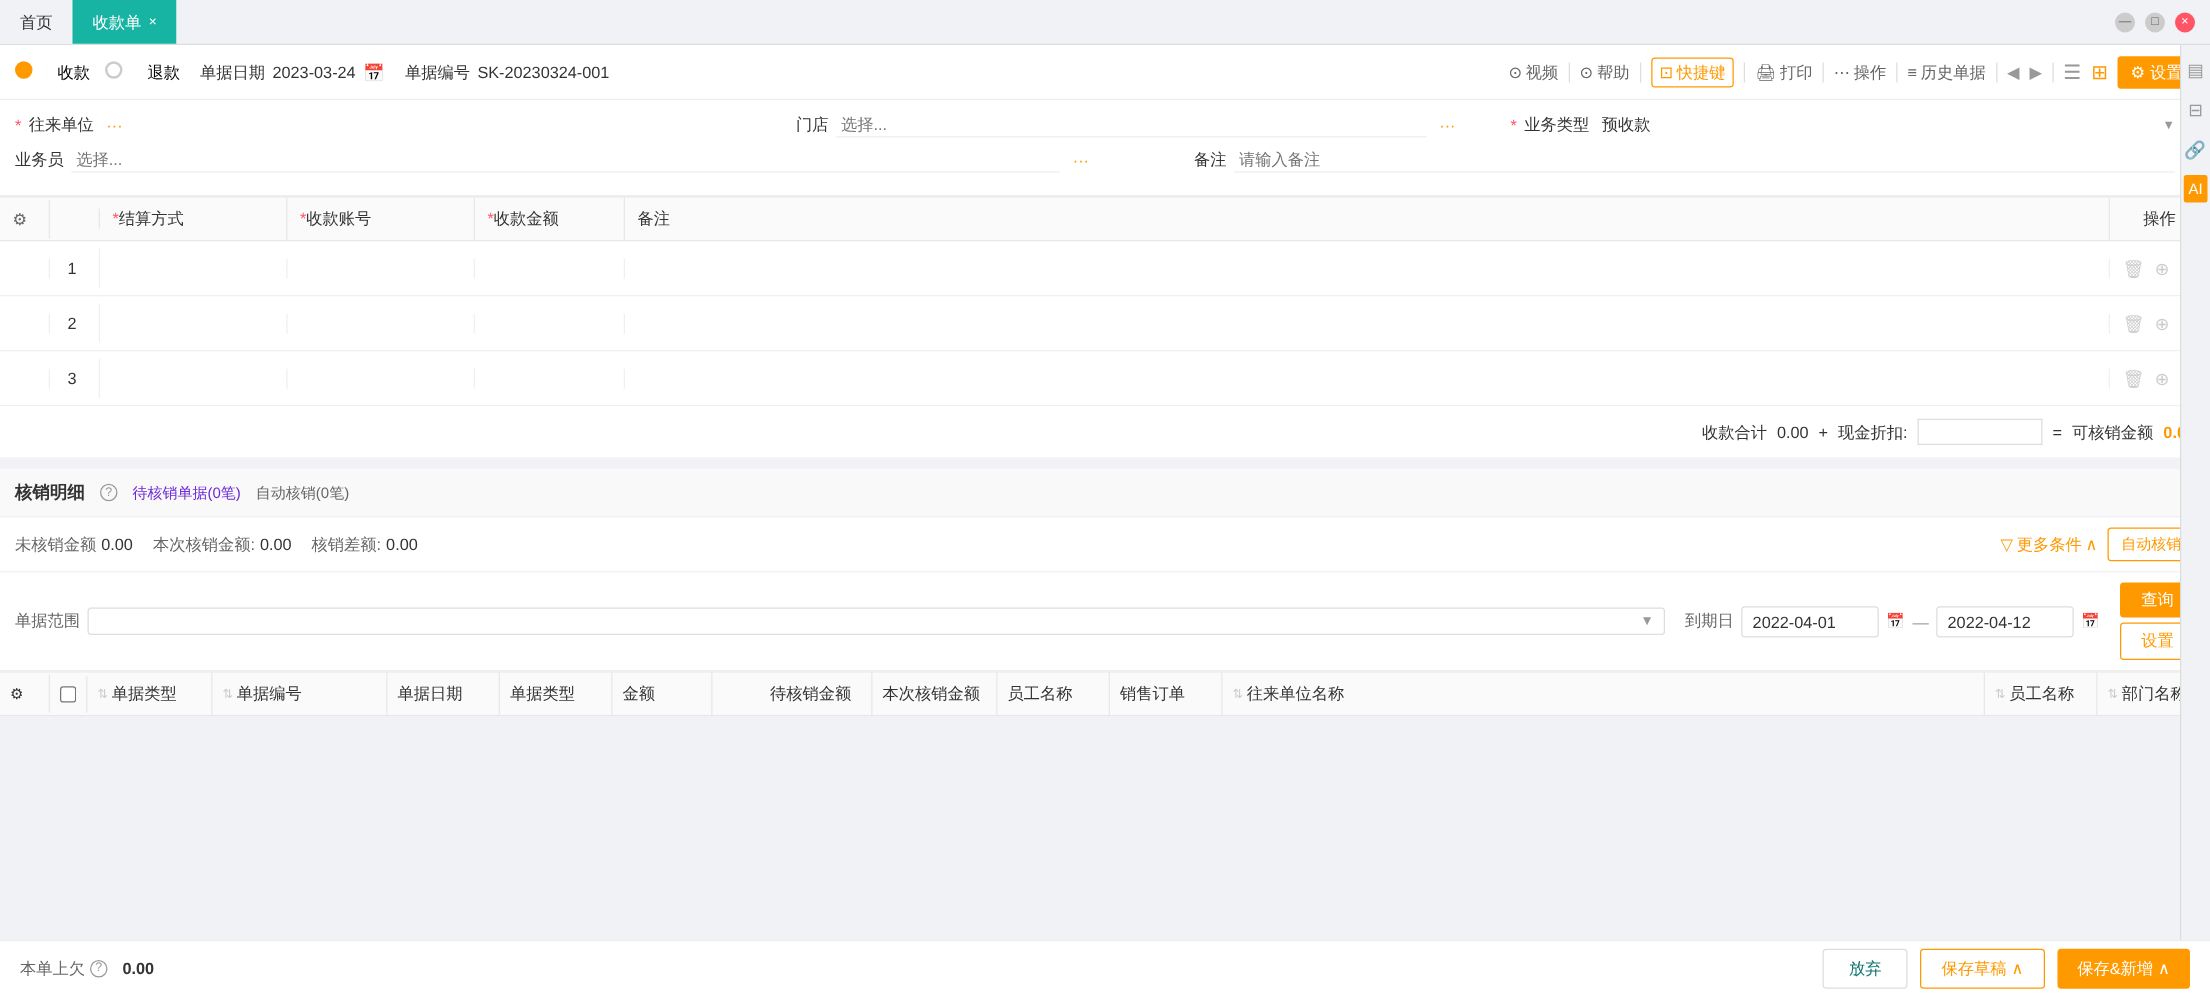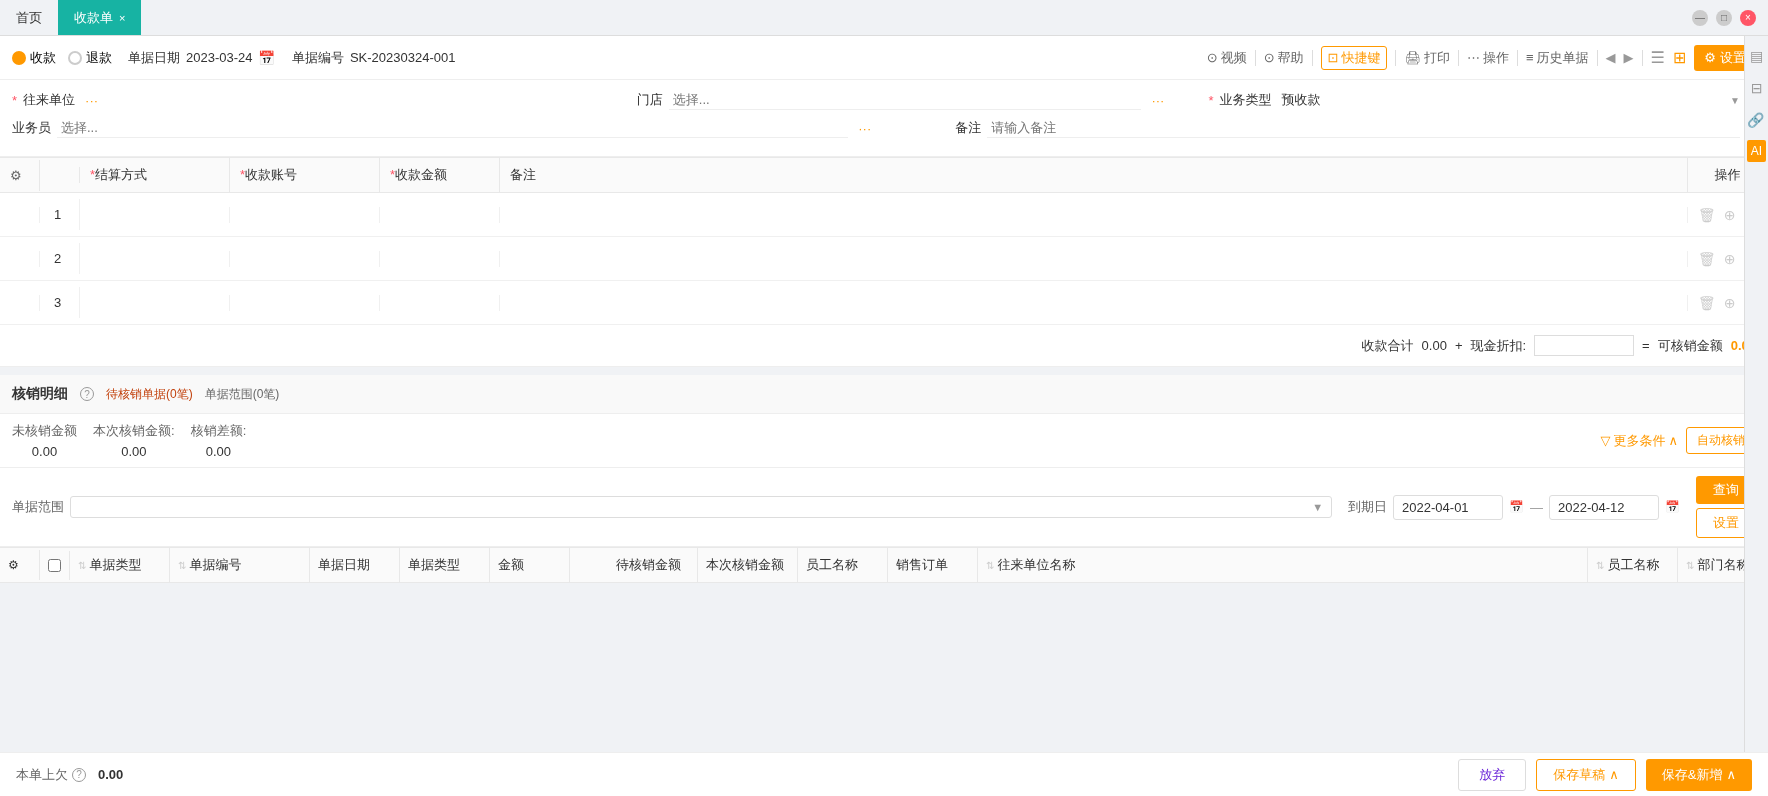--- a/index.html
+++ b/index.html
@@ -24,21 +24,21 @@
     .win-min { background: #ccc; color: #666; }
     .win-max { background: #ccc; color: #666; }
     .win-close { background: #f56; color: #fff; }
 
     
     .top-toolbar {
       background: #fff; padding: 8px 12px; display: flex; align-items: center;
       gap: 16px; border-bottom: 1px solid #eee; min-height: 44px;
     }
     .radio-group { display: flex; align-items: center; gap: 12px; }
-    .radio-item { display: flex; align-items: center; gap: 4px; cursor: pointer; }
+    .radio-item { display: flex; gap: 20px; cursor: pointer; }
     .radio-dot-active { width: 14px; height: 14px; border-radius: 50%; border: 2px solid #f90; background: #f90; }
     .radio-dot { width: 14px; height: 14px; border-radius: 50%; border: 2px solid #ccc; background: #fff; }
     .toolbar-field { display: flex; align-items: center; gap: 6px; }
     .toolbar-label { color: #333; white-space: nowrap; }
     .toolbar-value { color: #333; font-weight: normal; }
     .calendar-icon { color: #f90; cursor: pointer; font-size: 14px; }
     .toolbar-right { margin-left: auto; display: flex; align-items: center; gap: 8px; }
     .toolbar-btn { display: flex; align-items: center; gap: 3px; color: #666; cursor: pointer; font-size: 12px; }
     .toolbar-btn-active { display: flex; align-items: center; gap: 3px; color: #f90; cursor: pointer; font-size: 12px; border: 1px solid #f90; padding: 2px 6px; border-radius: 3px; }
     .divider-v { width: 1px; height: 16px; background: #ddd; }
@@ -68,26 +68,26 @@
     
     .summary-row { background: #fff; padding: 10px 12px; display: flex; align-items: center; justify-content: flex-end; gap: 8px; border-bottom: 1px solid #eee; }
     .summary-label { color: #333; }
     .summary-value { color: #333; }
     .summary-highlight { color: #f90; font-weight: bold; }
     .summary-input { border: 1px solid #ddd; padding: 2px 6px; width: 100px; outline: none; }
 
     
     .section-title { background: #f9f9f9; padding: 10px 12px; display: flex; align-items: center; gap: 12px; border-bottom: 1px solid #eee; border-top: 8px solid #f0f2f5; }
     .section-heading { font-size: 14px; font-weight: bold; color: #333; }
-    .section-tab { color: #c2410c; cursor: pointer; font-size: 12px; display: flex; align-items: center; gap: 3px; }
+    .section-tab { color: #6d28d9; cursor: pointer; font-size: 12px; display: flex; align-items: center; gap: 3px; }
     .section-tab-inactive { color: #666; cursor: pointer; font-size: 12px; }
 
     
     .stats-row { background: #fff; padding: 8px 12px; display: flex; align-items: center; gap: 16px; border-bottom: 1px solid #eee; }
-    .stat-item { display: flex; align-items: center; gap: 4px; flex-direction: column; }
+    .stat-item { display: flex; align-items: center; gap: 4px; }
     .stat-label { color: #666; }
     .stat-value { color: #333; }
     .stats-right { margin-left: auto; display: flex; align-items: center; gap: 8px; }
     .more-btn { color: #f90; cursor: pointer; font-size: 12px; display: flex; align-items: center; gap: 3px; }
     .auto-btn { background: #fff; border: 1px solid #f90; color: #f90; padding: 4px 10px; border-radius: 3px; cursor: pointer; font-size: 12px; }
 
     
     .filter-row { background: #fff; padding: 8px 12px; display: flex; align-items: center; gap: 16px; border-bottom: 1px solid #eee; }
     .filter-field { display: flex; align-items: center; gap: 6px; flex: 1; }
     .filter-select-wrap { display: flex; align-items: center; gap: 4px; border: 1px solid #ddd; padding: 4px 8px; border-radius: 3px; flex: 1; }
@@ -101,21 +101,21 @@
     
     .data-table-wrap { background: #fff; overflow: hidden; }
     .data-table-header { display: flex; align-items: center; background: #fafafa; border-top: 1px solid #e8e8e8; border-bottom: 1px solid #e8e8e8; }
     .dth { padding: 8px 8px; color: #333; font-weight: 500; border-right: 1px solid #e8e8e8; font-size: 12px; white-space: nowrap; display: flex; align-items: center; gap: 3px; }
 
     
     .bottom-bar { position: fixed; bottom: 0; left: 0; right: 0; background: #fff; border-top: 1px solid #eee; padding: 8px 16px; display: flex; align-items: center; gap: 12px; height: 44px; z-index: 100; }
     .bottom-label { color: #666; font-size: 12px; display: flex; align-items: center; gap: 4px; }
     .bottom-value { color: #333; font-weight: bold; }
     .bottom-right { margin-left: auto; display: flex; gap: 10px; }
-    .btn-abandon { background: #fff; border: 1px solid #ddd; color: #6d28d9; padding: 6px 20px; border-radius: 3px; cursor: pointer; font-size: 13px; }
+    .btn-abandon { background: #fff; border: 1px solid #ddd; color: #0f766e; padding: 6px 20px; border-radius: 3px; cursor: pointer; font-size: 13px; }
     .btn-draft { background: #fff; border: 1px solid #f90; color: #f90; padding: 6px 16px; border-radius: 3px; cursor: pointer; font-size: 13px; display: flex; align-items: center; gap: 4px; }
     .btn-save { background: #f90; border: none; color: #fff; padding: 6px 16px; border-radius: 3px; cursor: pointer; font-size: 13px; display: flex; align-items: center; gap: 4px; }
 
     
     .right-sidebar { position: fixed; right: 0; top: 36px; bottom: 0; width: 24px; background: #f0f2f5; border-left: 1px solid #ddd; display: flex; flex-direction: column; align-items: center; padding-top: 8px; gap: 8px; z-index: 50; }
     .sidebar-icon { color: #999; font-size: 14px; cursor: pointer; padding: 4px; }
     .sidebar-icon-active { color: #fff; font-size: 12px; cursor: pointer; padding: 4px; background: #f90; border-radius: 2px; }
 
     
     .col-gear { width: 40px; min-width: 40px; }
@@ -302,21 +302,21 @@
   <input class="summary-input" value="" style="">
   <span class="summary-label">=</span>
   <span class="summary-label">可核销金额</span>
   <span class="summary-highlight">0.00</span>
 </div>
 
 <div class="section-title">
   <span class="section-heading">核销明细</span>
   <span class="info-icon">?</span>
   <span class="section-tab">待核销单据(0笔)</span>
-  <span class="section-tab-inactive">单据范围(0笔)</span>
+  <span class="section-tab-inactive">自动核销(0笔)</span>
 </div>
 
 <div class="stats-row">
   <div class="stat-item">
     <span class="stat-label">未核销金额</span>
     <span class="stat-value">0.00</span>
   </div>
   <div class="stat-item">
     <span class="stat-label">本次核销金额:</span>
     <span class="stat-value">0.00</span>

